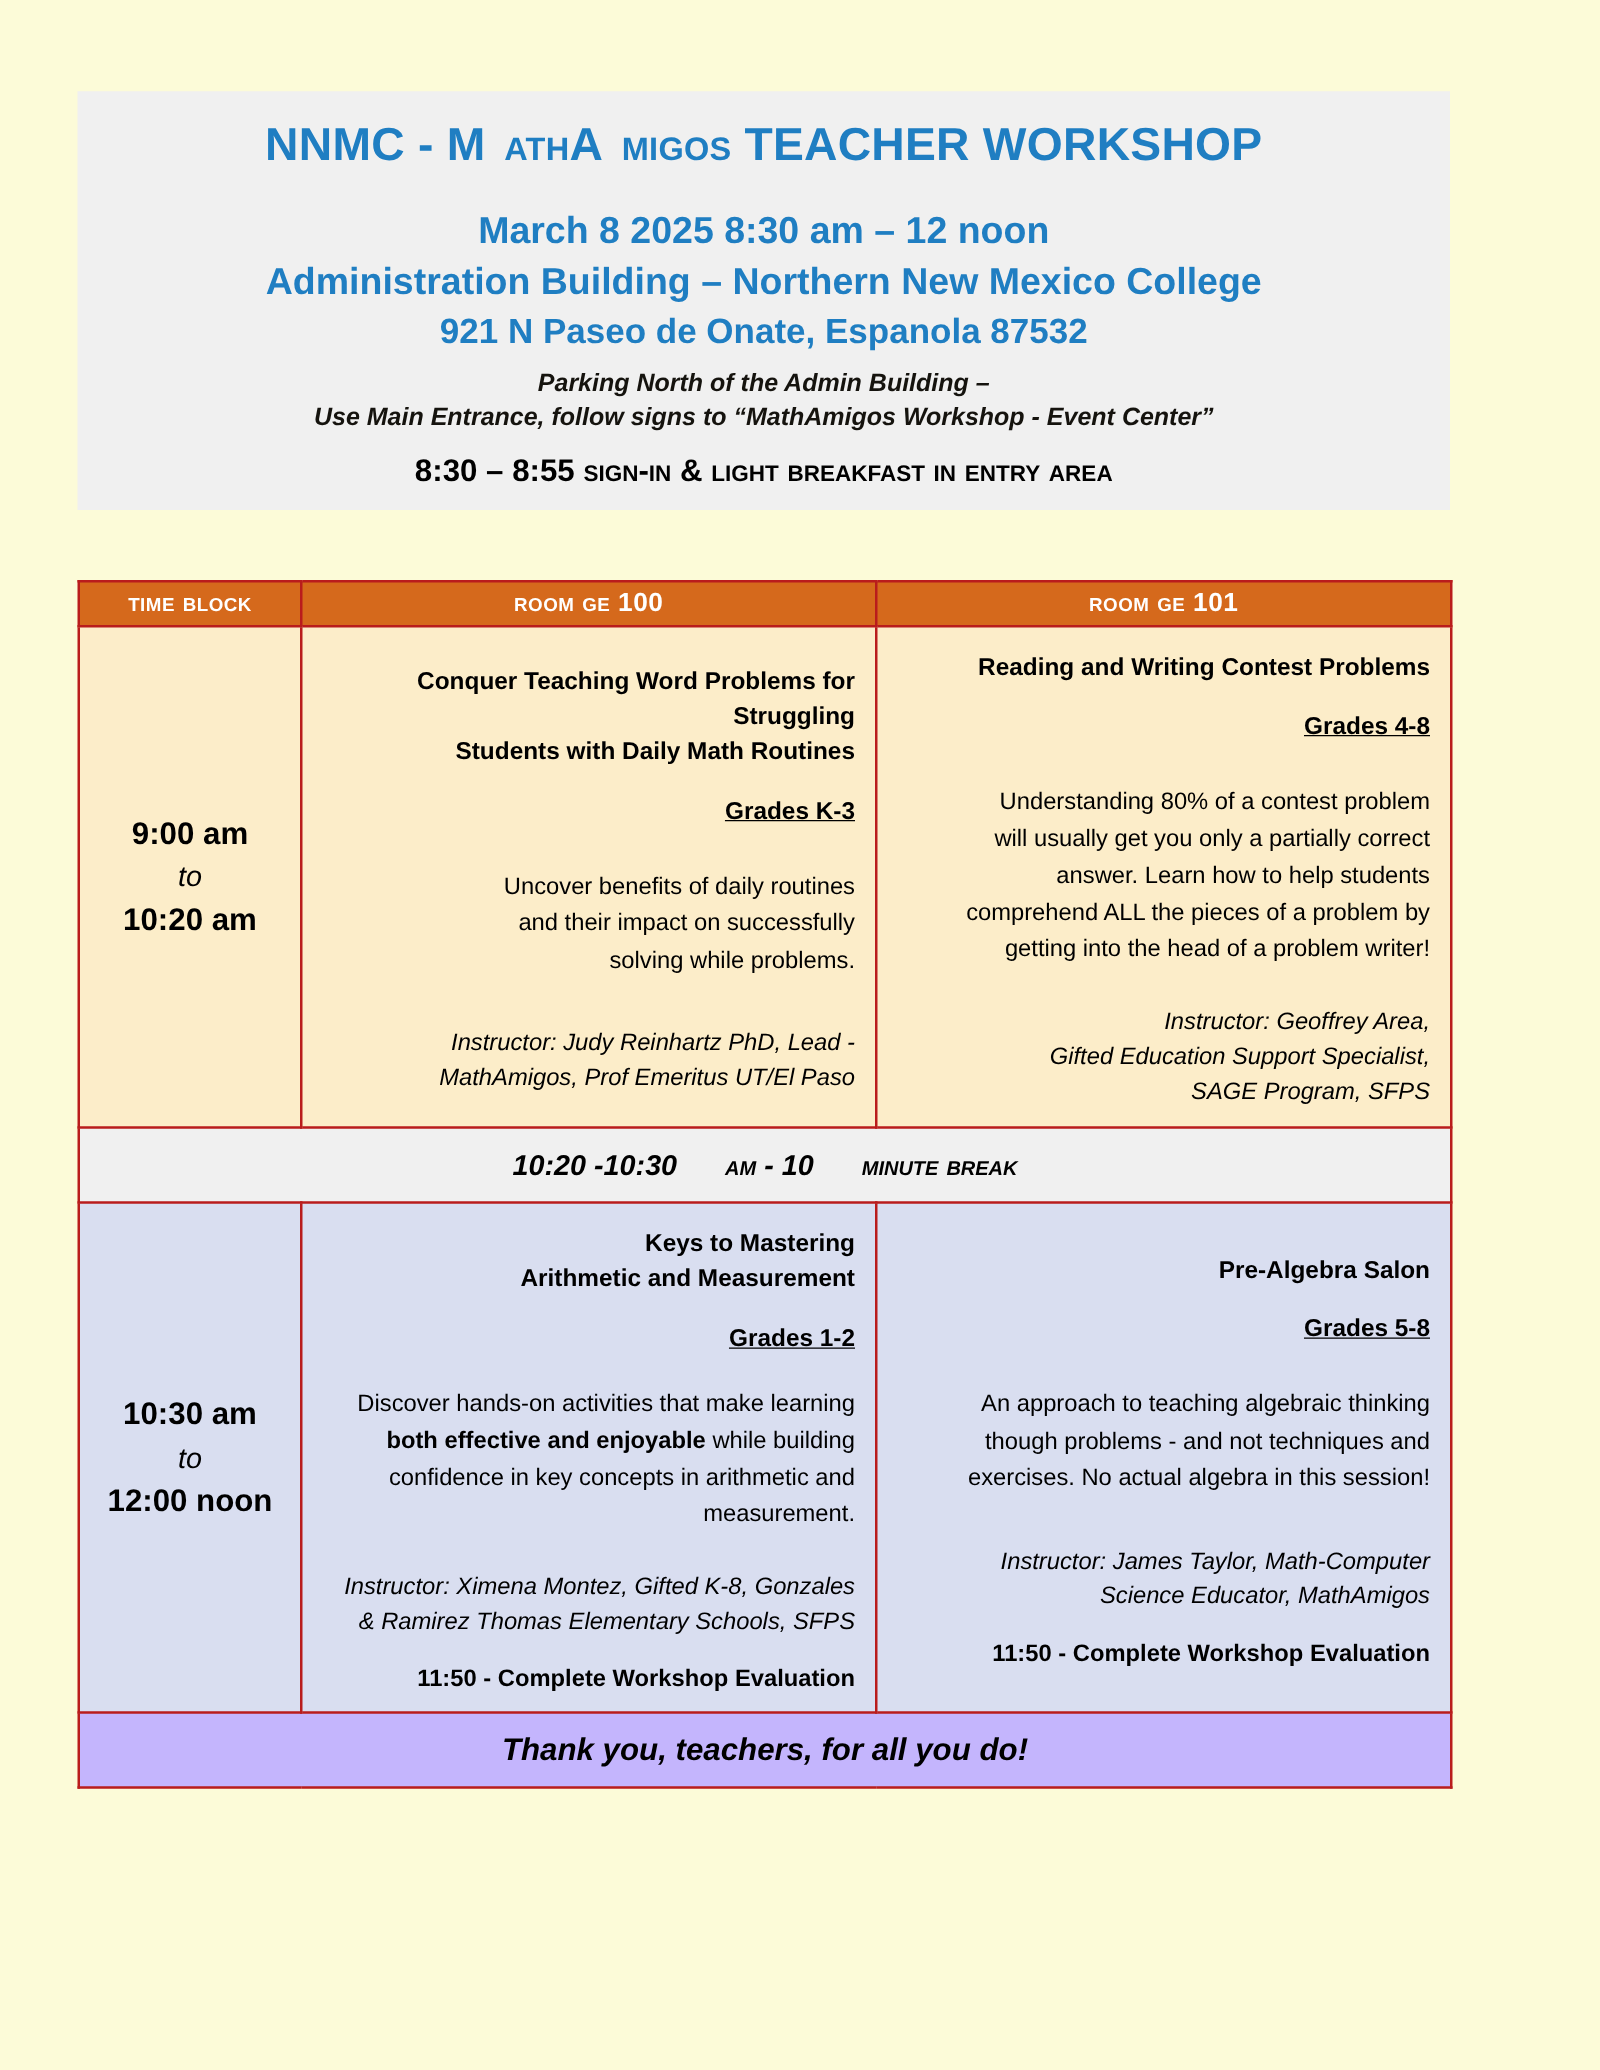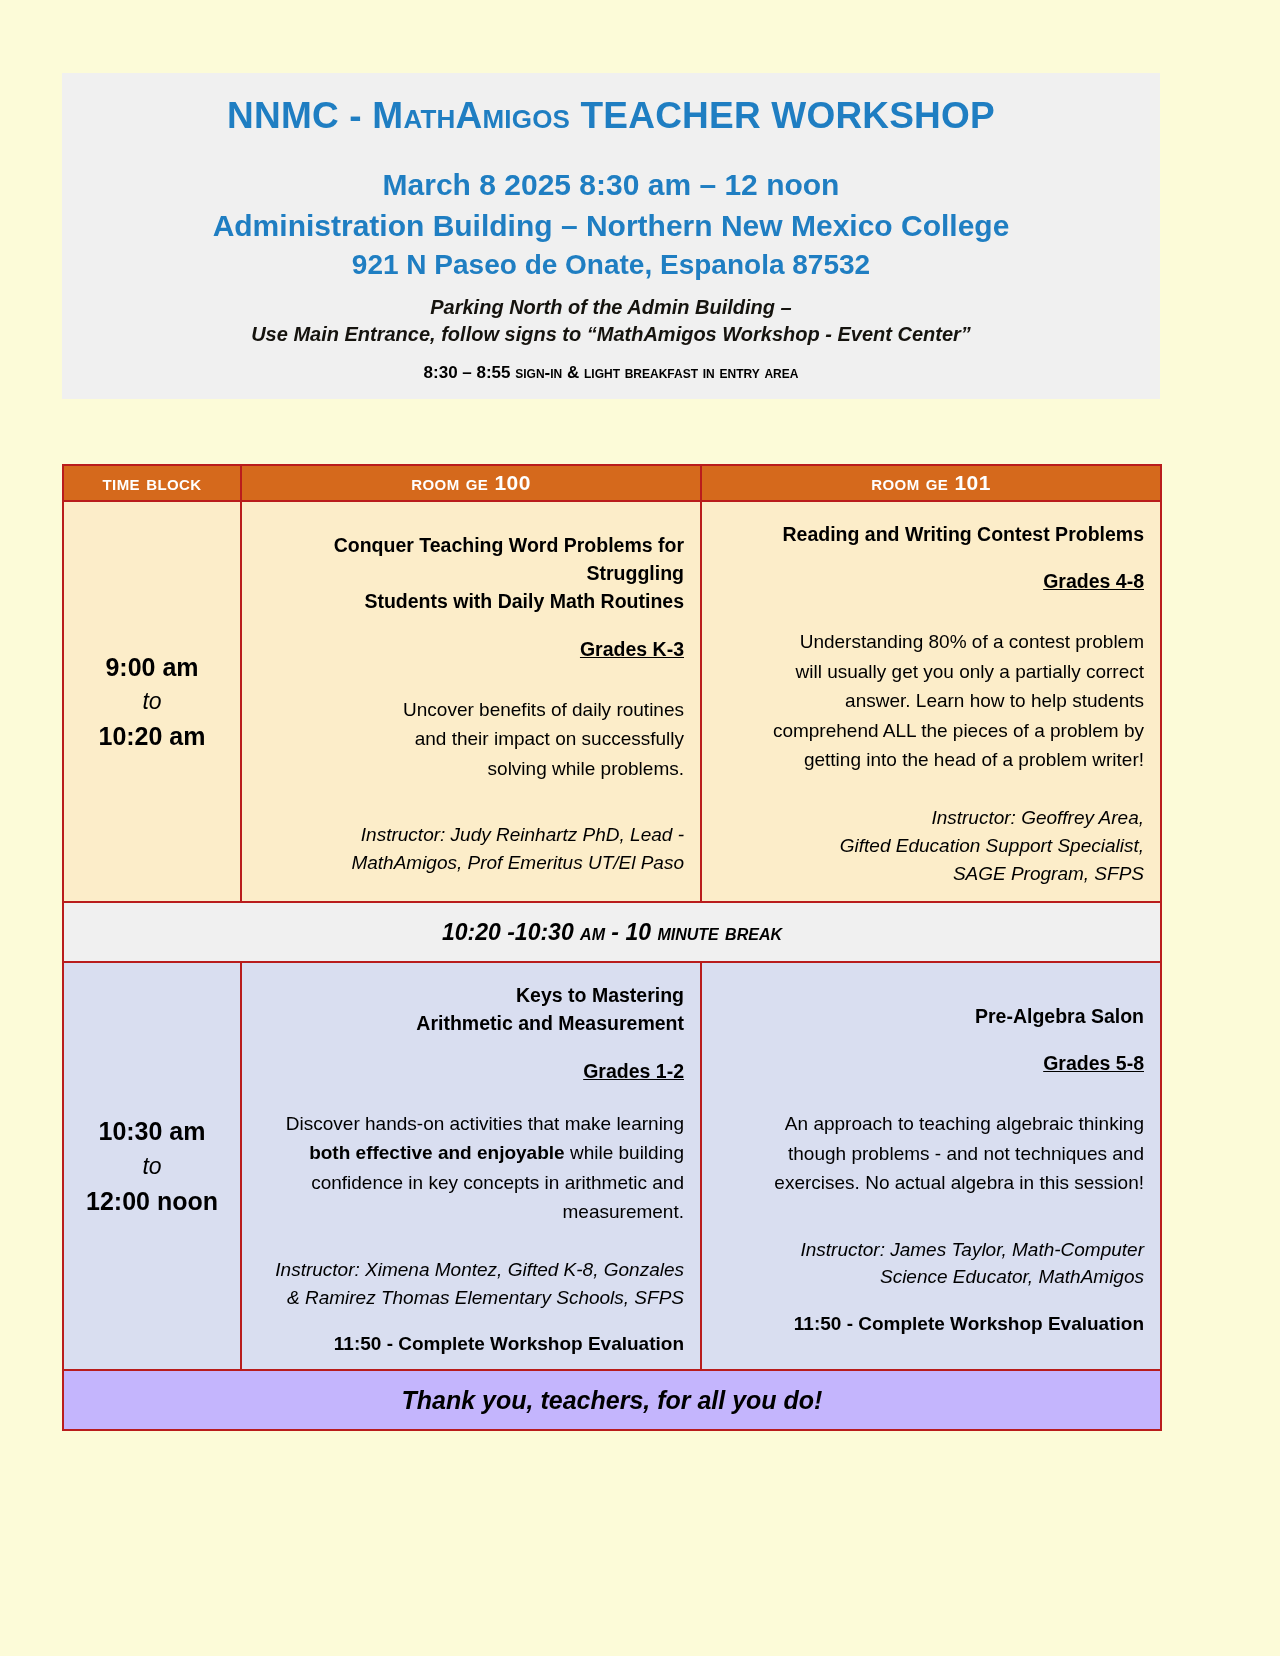--- a/index.html
+++ b/index.html
@@ -38,20 +38,21 @@
     font-weight: bold;
     font-size: 37px;
     line-height: 1.15;
     letter-spacing: 0.2px;
     margin-bottom: 26px;
     white-space: nowrap;
   }
   .sc {
     font-variant: small-caps;
     text-transform: lowercase;
+    margin-left: 15px;
   }
   .sc-first {
     font-variant: normal;
   }
 
   .line-blue {
     color: #1F7EC2;
     font-weight: bold;
     font-size: 30px;
     line-height: 1.38;
@@ -66,21 +67,21 @@
     font-weight: bold;
     font-style: italic;
     font-size: 20px;
     line-height: 1.35;
     margin-top: 9px;
   }
 
   .signin {
     color: #000000;
     font-weight: bold;
-    font-size: 17px;
+    font-size: 25px;
     margin-top: 15px;
     white-space: nowrap;
   }
   .signin .smc { font-variant: small-caps; text-transform: lowercase; }
 
   .limits {
     color: #000000;
     font-weight: bold;
     font-style: italic;
     font-size: 20px;
@@ -181,21 +182,21 @@
     font-size: 19px;
     margin-top: 22px;
   }
 
   .breaktext {
     font-weight: bold;
     font-style: italic;
     font-size: 23px;
     color: #000;
   }
-  .breaktext .smc { font-variant: small-caps; text-transform: lowercase; }
+  .breaktext .smc { font-variant: small-caps; text-transform: lowercase; margin-left: 32px; }
 
   .thanktext {
     font-weight: bold;
     font-style: italic;
     font-size: 25px;
     color: #000;
   }
 </style>
 </head>
 <body>

